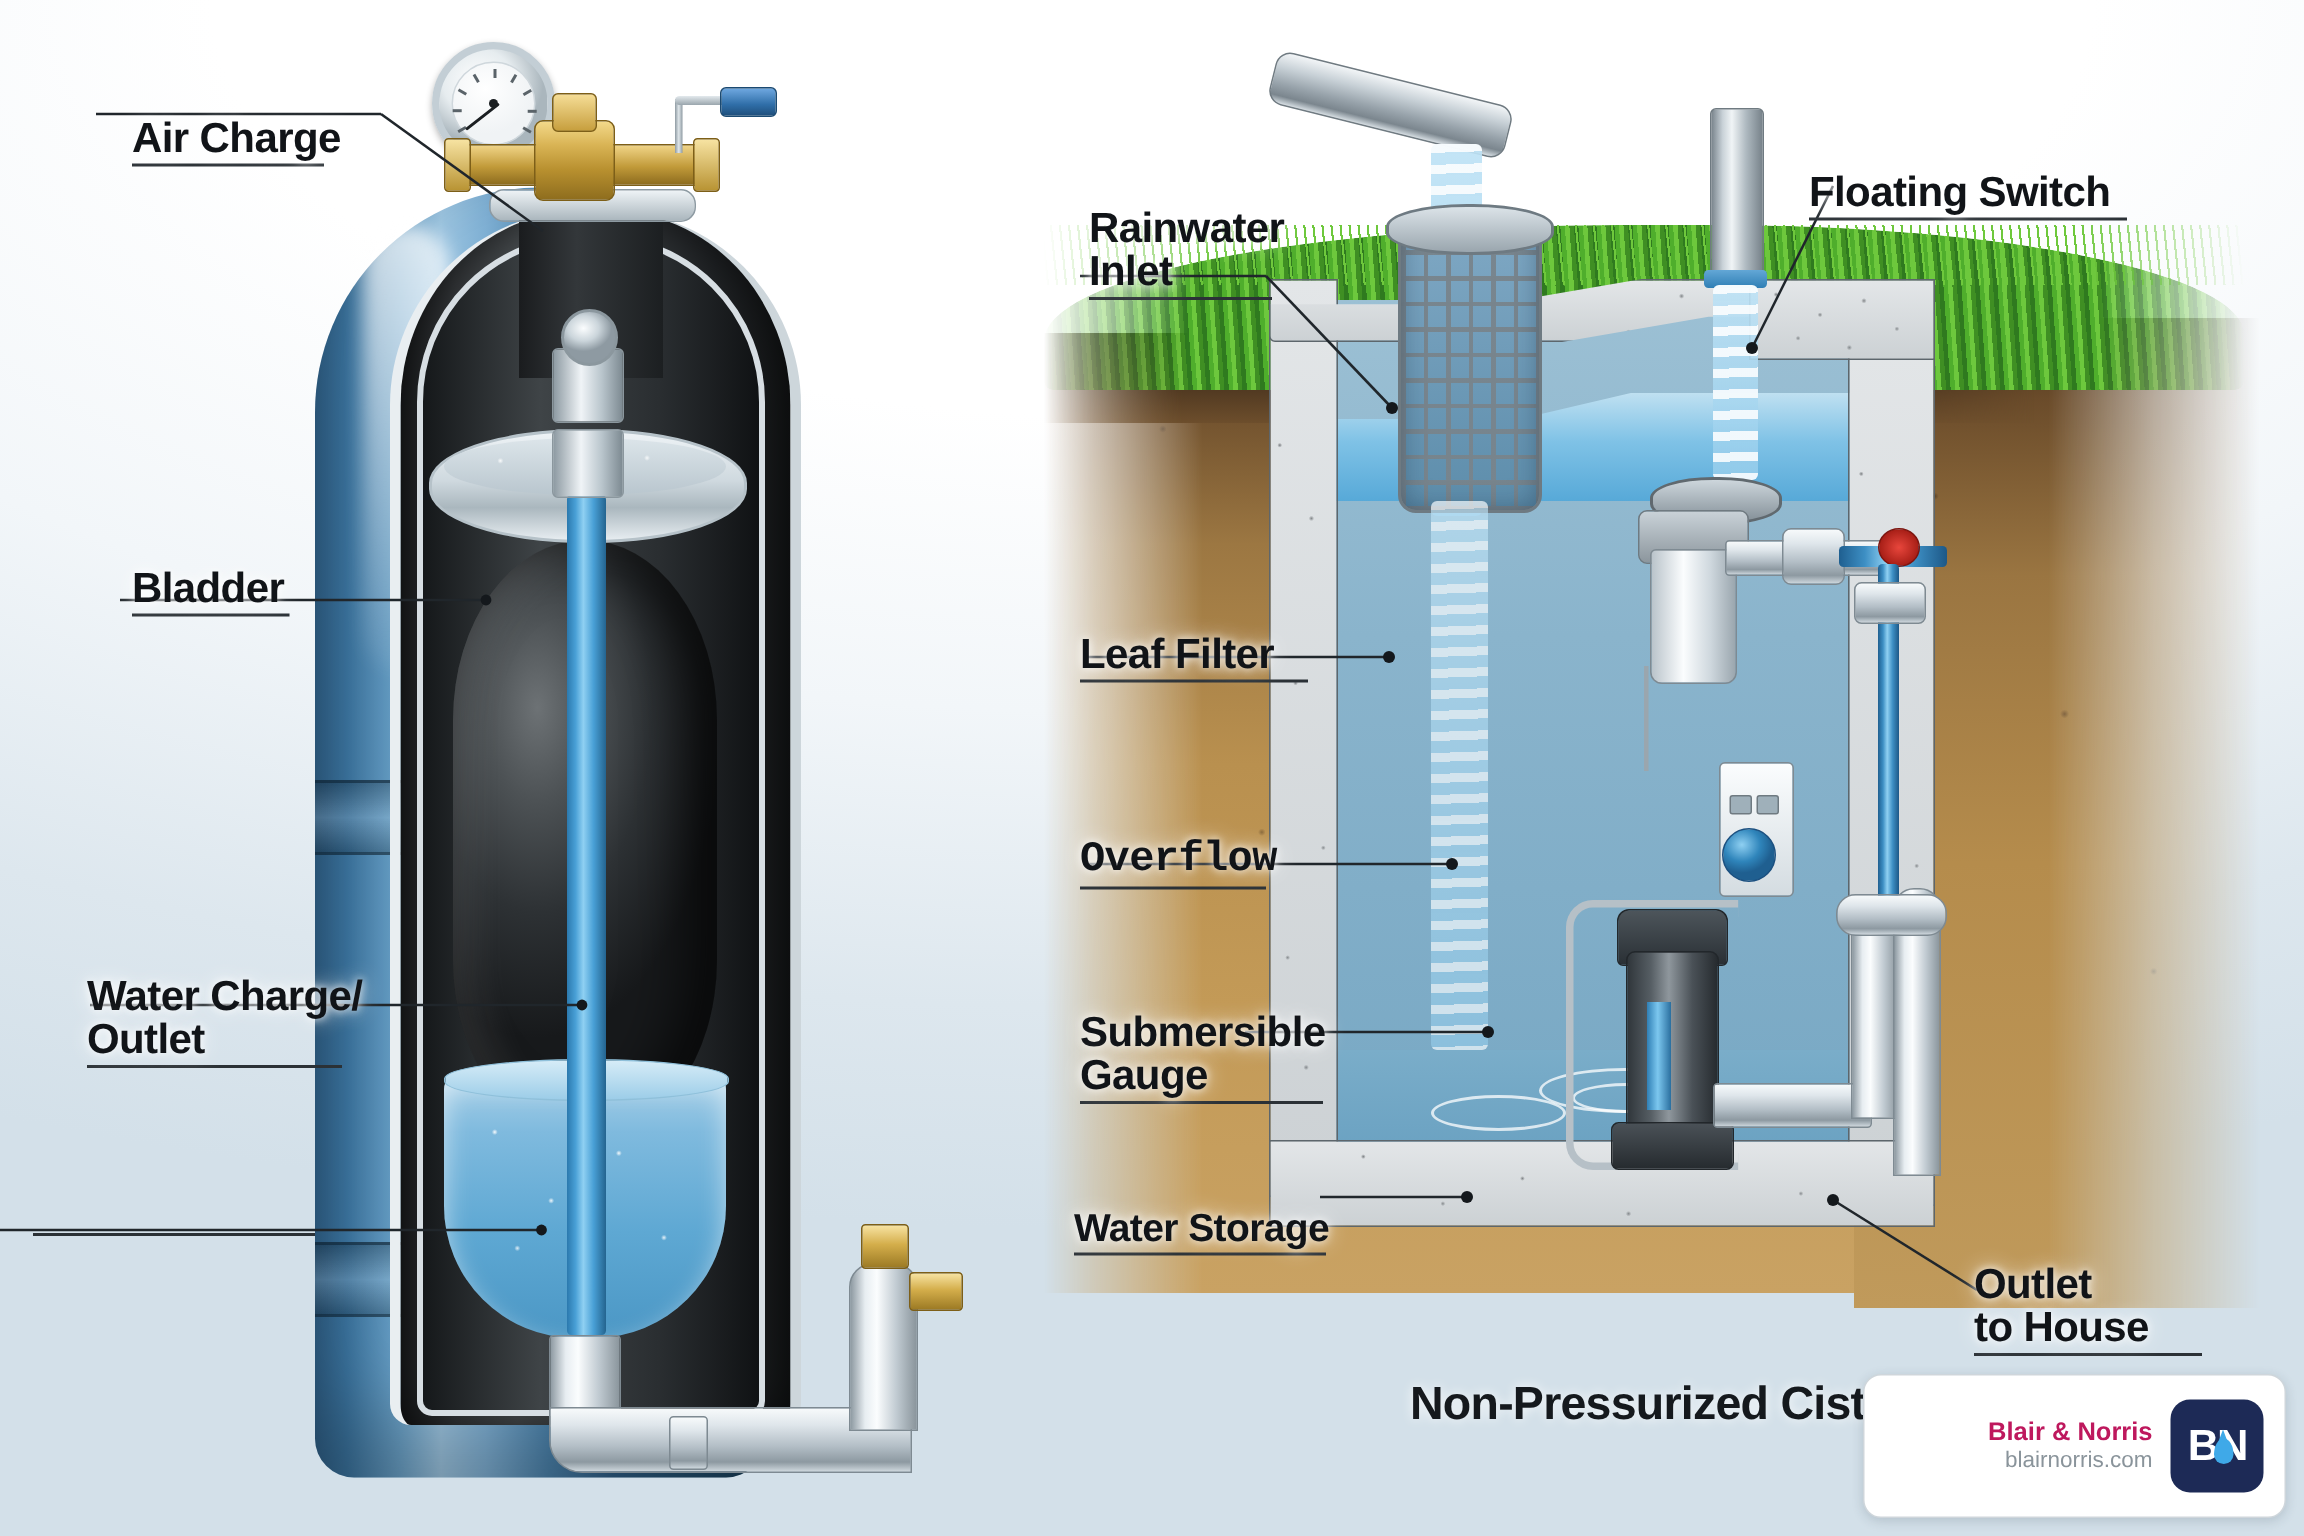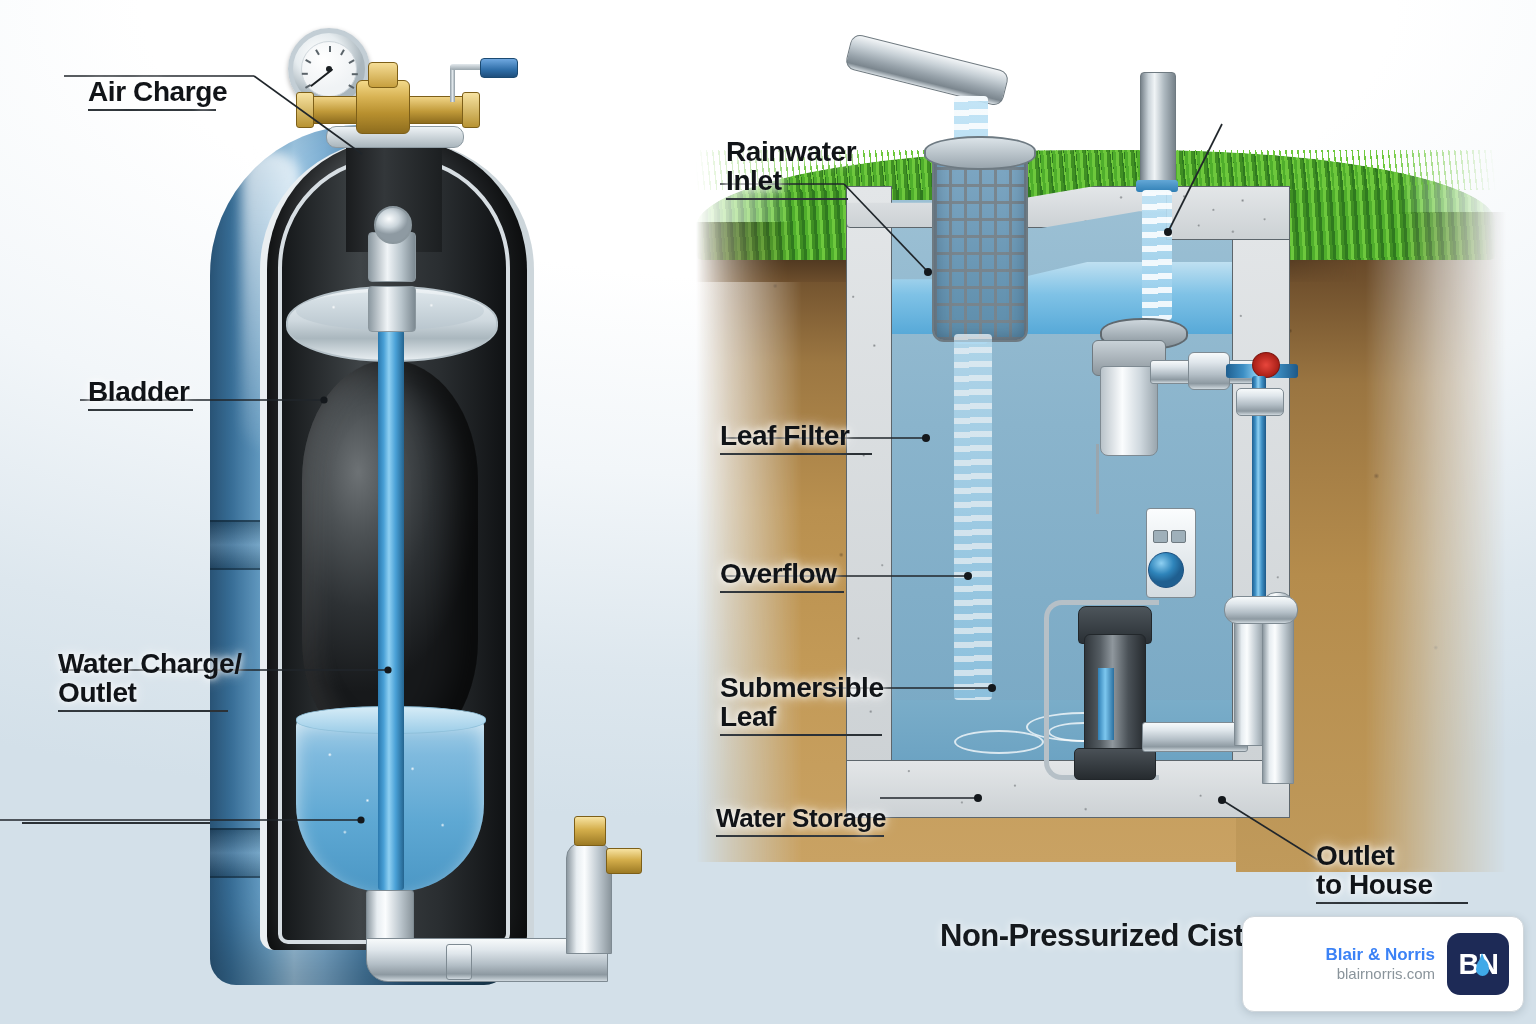--- a/index.html
+++ b/index.html
@@ -384,21 +384,21 @@
   }
 
   
   .badge{
     position:absolute;left:1242px;top:916px;width:282px;height:96px;
     background:#ffffff;border:1px solid #cfd6db;border-radius:12px;
     box-shadow:0 2px 8px rgba(40,55,70,.18);
     display:flex;align-items:center;justify-content:flex-end;gap:12px;padding-right:14px;box-sizing:border-box;
   }
   .badge-txt{text-align:right;line-height:1.25;}
-  .badge-name{font-size:17px;font-weight:bold;color:#3b82f6;}
+  .badge-name{font-size:17px;font-weight:bold;color:#be185d;}
   .badge-url{font-size:15px;color:#8a949b;}
   .badge-logo{
     width:62px;height:62px;border-radius:13px;background:#1d2a56;
     position:relative;flex:0 0 auto;
   }
   .badge-logo .bn{
     position:absolute;inset:0;display:flex;align-items:center;justify-content:center;
     font-size:29px;font-weight:bold;color:#ffffff;letter-spacing:-1.5px;
   }
   .badge-logo .drop{
@@ -575,44 +575,47 @@
     </svg>
     <div class="label" style="left:30px;top:108px;font-size:28px;">
       <span>Rainwater
 Inlet</span><span class="rule" style="width:122px"></span>
     </div>
 
     <svg class="leader" style="left:454px;top:120px;width:200px;height:140px;">
       <line x1="72" y1="4" x2="18" y2="112"></line>
       <circle cx="18" cy="112" r="4"></circle>
     </svg>
+    <div class="label" style="left:510px;top:84px;font-size:28px;">
+      <span>Floating Switch</span><span class="rule" style="width:212px"></span>
+    </div>
 
     <svg class="leader" style="left:24px;top:430px;width:270px;height:20px;">
       <line x1="4" y1="8" x2="206" y2="8"></line>
       <circle cx="206" cy="8" r="4"></circle>
     </svg>
     <div class="label" style="left:24px;top:392px;font-size:28px;">
       <span>Leaf Filter</span><span class="rule" style="width:152px"></span>
     </div>
 
     <svg class="leader" style="left:24px;top:568px;width:280px;height:20px;">
       <line x1="4" y1="8" x2="248" y2="8"></line>
       <circle cx="248" cy="8" r="4"></circle>
     </svg>
-    <div class="label" style="left:24px;top:530px;font-size:28px;">
+    <div class="label" style="left:24px;top:530px;font-size:28px;font-family:Liberation Mono, monospace;">
       <span>Overflow</span><span class="rule" style="width:124px"></span>
     </div>
 
     <svg class="leader" style="left:130px;top:680px;width:290px;height:20px;">
       <line x1="4" y1="8" x2="166" y2="8"></line>
       <circle cx="166" cy="8" r="4"></circle>
     </svg>
     <div class="label" style="left:24px;top:644px;font-size:28px;">
       <span>Submersible
-Leaf</span><span class="rule" style="width:162px"></span>
+Gauge</span><span class="rule" style="width:162px"></span>
     </div>
 
     <svg class="leader" style="left:180px;top:790px;width:160px;height:20px;">
       <line x1="4" y1="8" x2="102" y2="8"></line>
       <circle cx="102" cy="8" r="4"></circle>
     </svg>
     <div class="label" style="left:20px;top:778px;font-size:26px;">
       <span>Water Storage</span><span class="rule" style="width:168px"></span>
     </div>
 

